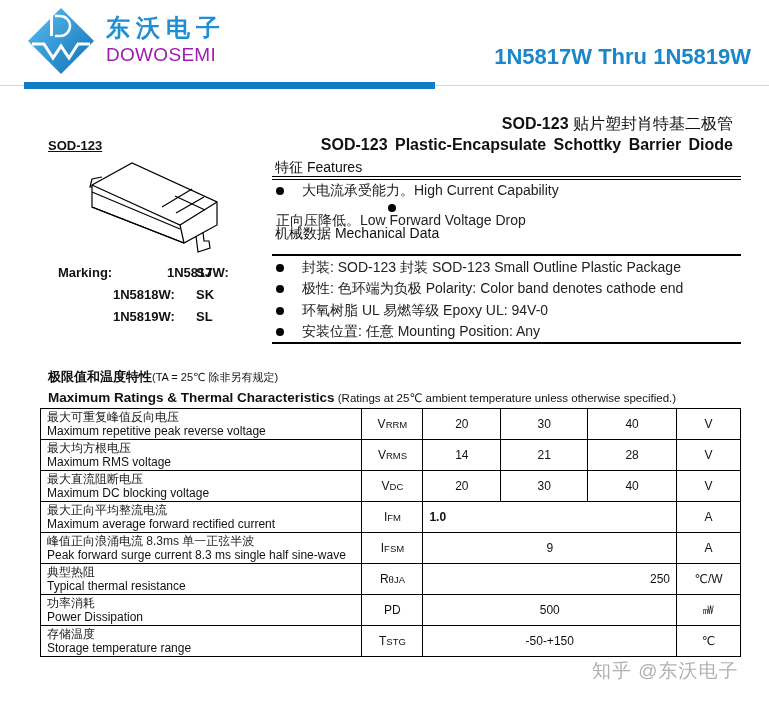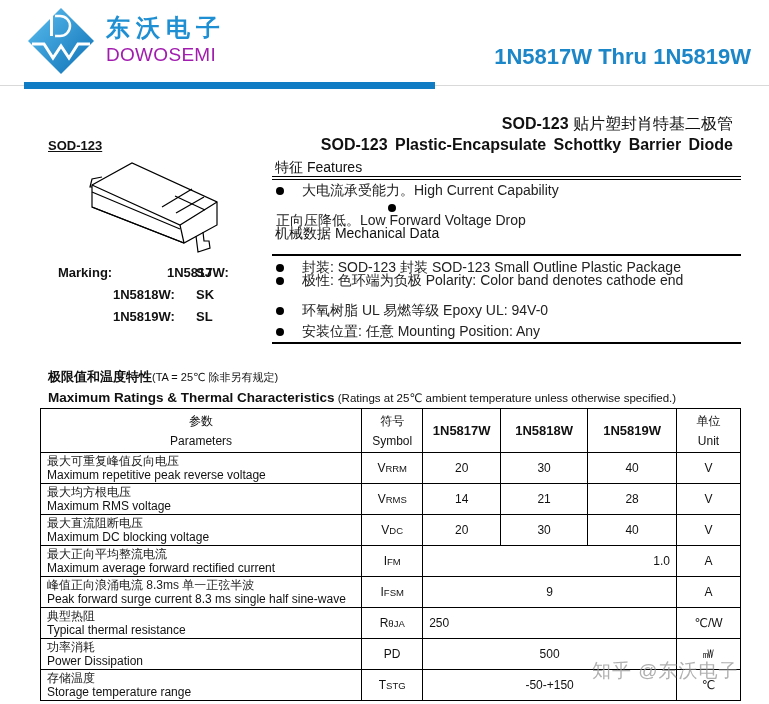--- a/index.html
+++ b/index.html
@@ -122,21 +122,21 @@
   </div>
 
 <div class="abs section-h" style="top:225px;">
   <span>机械数据</span> <b>Mechanical Data</b>
 </div>
 <div class="abs thick-rule" style="top:254px;"></div>
 <div class="abs bullet" style="top:259px;">
     <span class="dot"></span>
     <span>封装: SOD-123 封装 SOD-123 Small Outline Plastic Package</span>
   </div>
-<div class="abs bullet" style="top:272px;">
+<div class="abs bullet" style="top:280px;">
     <span class="dot"></span>
     <span>极性: 色环端为负极 Polarity: Color band denotes cathode end</span>
   </div>
 <div class="abs bullet" style="top:302px;">
     <span class="dot"></span>
     <span>环氧树脂 UL 易燃等级 Epoxy UL: 94V-0</span>
   </div>
 <div class="abs bullet" style="top:323px;">
     <span class="dot"></span>
     <span>安装位置: 任意 Mounting Position: Any</span>
@@ -145,37 +145,20 @@
 
 <div class="abs ratings-cn">
   <b>极限值和温度特性</b><span class="small">(TA = 25℃  除非另有规定)</span>
 </div>
 <div class="abs ratings-en">
   <b>Maximum Ratings &amp; Thermal Characteristics</b><span class="note"> (Ratings at 25℃  ambient temperature unless otherwise specified.)</span>
 </div>
 
 <table class="spec">
   <tbody>
-      <tr class="hdr">
-    <th class="col-param two">
-      <div>参数</div>
-      <div>Parameters</div>
-    </th>
-    <th class="col-sym two">
-      <div>符号</div>
-      <div>Symbol</div>
-    </th>
-    <th class="col-v1 part">1N5817W</th>
-    <th class="col-v2 part">1N5818W</th>
-    <th class="col-v3 part">1N5819W</th>
-    <th class="col-unit two">
-      <div>单位</div>
-      <div>Unit</div>
-    </th>
-  </tr>
 
   <tr class="row">
     <td class="col-param">
           <div class="cn-line">最大可重复峰值反向电压</div>
           <div>Maximum repetitive peak reverse voltage</div>
         </td>
     <td class="col-sym"><span>V</span><span class="sym-sub">RRM</span></td>
     <td class="col-v1">20</td>
     <td class="col-v2">30</td>
     <td class="col-v3">40</td>
@@ -205,41 +188,41 @@
     <td class="col-v3">40</td>
     <td class="col-unit">V</td>
   </tr>
 
   <tr class="row">
     <td class="col-param">
           <div class="cn-line">最大正向平均整流电流</div>
           <div>Maximum average forward rectified current</div>
         </td>
     <td class="col-sym"><span>I</span><span class="sym-sub">FM</span></td>
-    <td colspan="3" style="text-align:right;">1.0</td>
+    <td colspan="3" style="text-align:left;font-weight:bold;">1.0</td>
     <td class="col-unit">A</td>
   </tr>
 
   <tr class="row">
     <td class="col-param">
           <div class="cn-line">峰值正向浪涌电流 8.3ms 单一正弦半波</div>
           <div>Peak forward surge current 8.3 ms single half sine-wave</div>
         </td>
     <td class="col-sym"><span>I</span><span class="sym-sub">FSM</span></td>
     <td colspan="3" style="text-align:center;">9</td>
     <td class="col-unit">A</td>
   </tr>
 
   <tr class="row">
     <td class="col-param">
           <div class="cn-line">典型热阻</div>
           <div>Typical thermal resistance</div>
         </td>
     <td class="col-sym"><span>R</span><span class="sym-sub">θJA</span></td>
-    <td colspan="3" style="text-align:left;">250</td>
+    <td colspan="3" style="text-align:right;">250</td>
     <td class="col-unit">℃/W</td>
   </tr>
 
   <tr class="row">
     <td class="col-param">
           <div class="cn-line">功率消耗</div>
           <div>Power Dissipation</div>
         </td>
     <td class="col-sym"><span>PD</span><span class="sym-sub"></span></td>
     <td colspan="3" style="text-align:center;">500</td>

